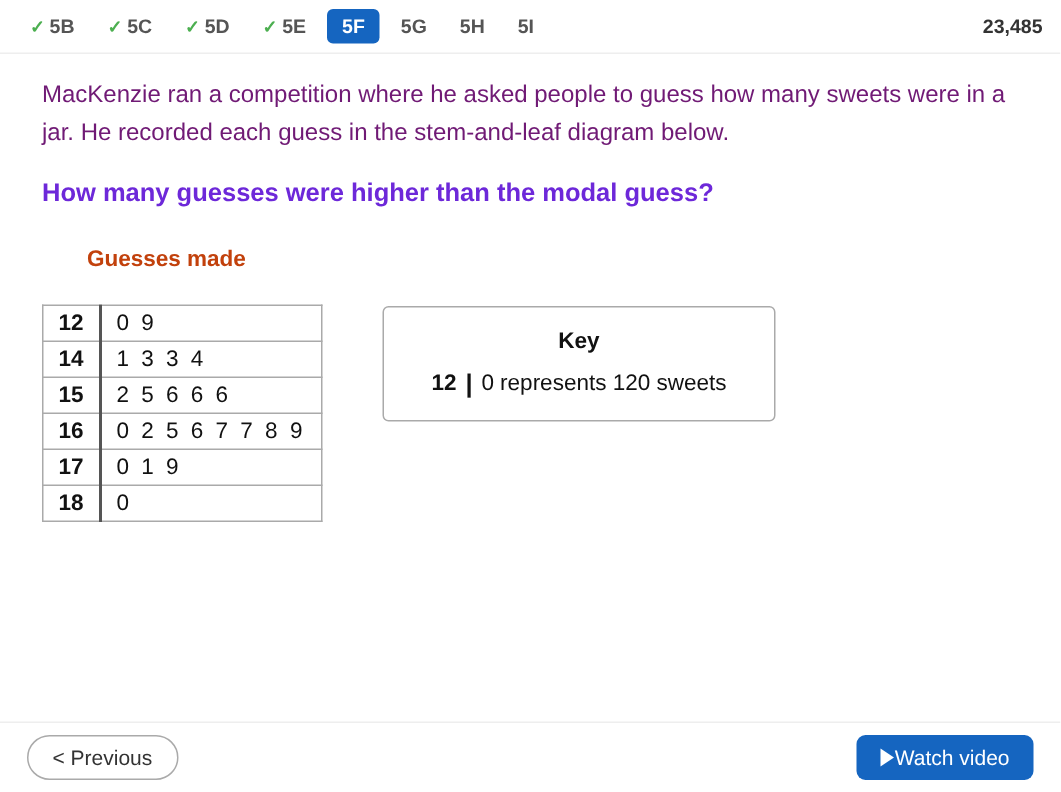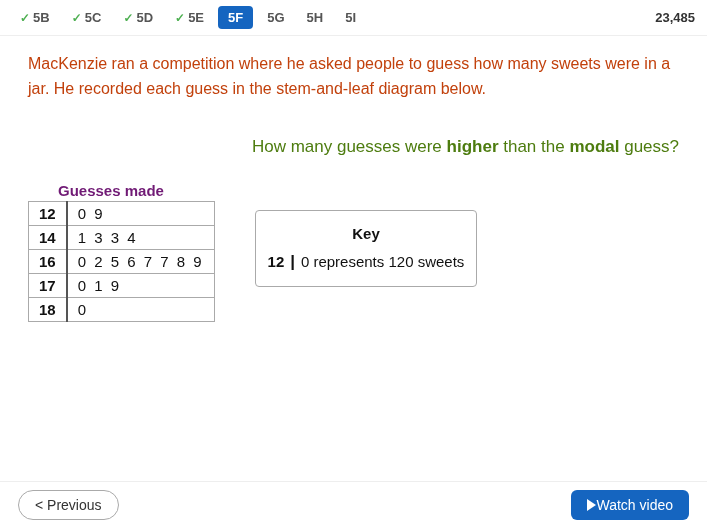--- a/index.html
+++ b/index.html
@@ -58,48 +58,49 @@
     }
 
     
     .main-content {
       padding: 16px 28px 16px 28px;
     }
 
     .problem-text {
       font-size: 16px;
       line-height: 1.55;
-      color: #c2410c;
-      margin-bottom: 32px;
+      color: #701a75;
+      margin-bottom: 14px;
     }
 
     .question-text {
       font-size: 17px;
       line-height: 1.55;
-      color: #4d7c0f;
+      color: #6d28d9;
       margin-bottom: 22px;
-      text-align: right;
+      text-align: left;
+      font-weight: bold;
     }
 
     .stem-leaf-section {
       display: flex;
       align-items: flex-start;
       gap: 40px;
     }
 
     .stem-leaf-container {
       display: flex;
       flex-direction: column;
     }
 
     .stem-leaf-title {
       font-size: 15px;
       font-weight: 700;
-      color: #701a75;
-      margin-bottom: 2px;
+      color: #c2410c;
+      margin-bottom: 22px;
       margin-left: 30px;
     }
 
     .stem-leaf-table {
       border-collapse: collapse;
       border: 1.5px solid #aaa;
     }
 
     .stem-leaf-table tr td {
       border: 1px solid #aaa;
@@ -119,26 +120,26 @@
     .leaf-cell {
       min-width: 120px;
       background: #fff;
       letter-spacing: 2px;
     }
 
     
     .key-box {
       border: 1.5px solid #aaa;
       border-radius: 4px;
-      padding: 14px 12px;
+      padding: 14px 32px;
       display: flex;
       flex-direction: column;
       align-items: center;
       gap: 10px;
-      margin-top: 28px;
+      margin-top: 40px;
     }
 
     .key-title {
       font-size: 15px;
       font-weight: 700;
       color: #111;
     }
 
     .key-example {
       display: flex;
@@ -253,20 +254,24 @@
       <div class="stem-leaf-title">Guesses made</div>
       <table class="stem-leaf-table">
         <tbody id="stem-leaf-body">
         <tr>
               <td class="stem-cell">12</td>
               <td class="leaf-cell">0 9</td>
             </tr>
             <tr>
               <td class="stem-cell">14</td>
               <td class="leaf-cell">1 3 3 4</td>
+            </tr>
+            <tr>
+              <td class="stem-cell">15</td>
+              <td class="leaf-cell">2 5 6 6 6</td>
             </tr>
             <tr>
               <td class="stem-cell">16</td>
               <td class="leaf-cell">0 2 5 6 7 7 8 9</td>
             </tr>
             <tr>
               <td class="stem-cell">17</td>
               <td class="leaf-cell">0 1 9</td>
             </tr>
             <tr>

